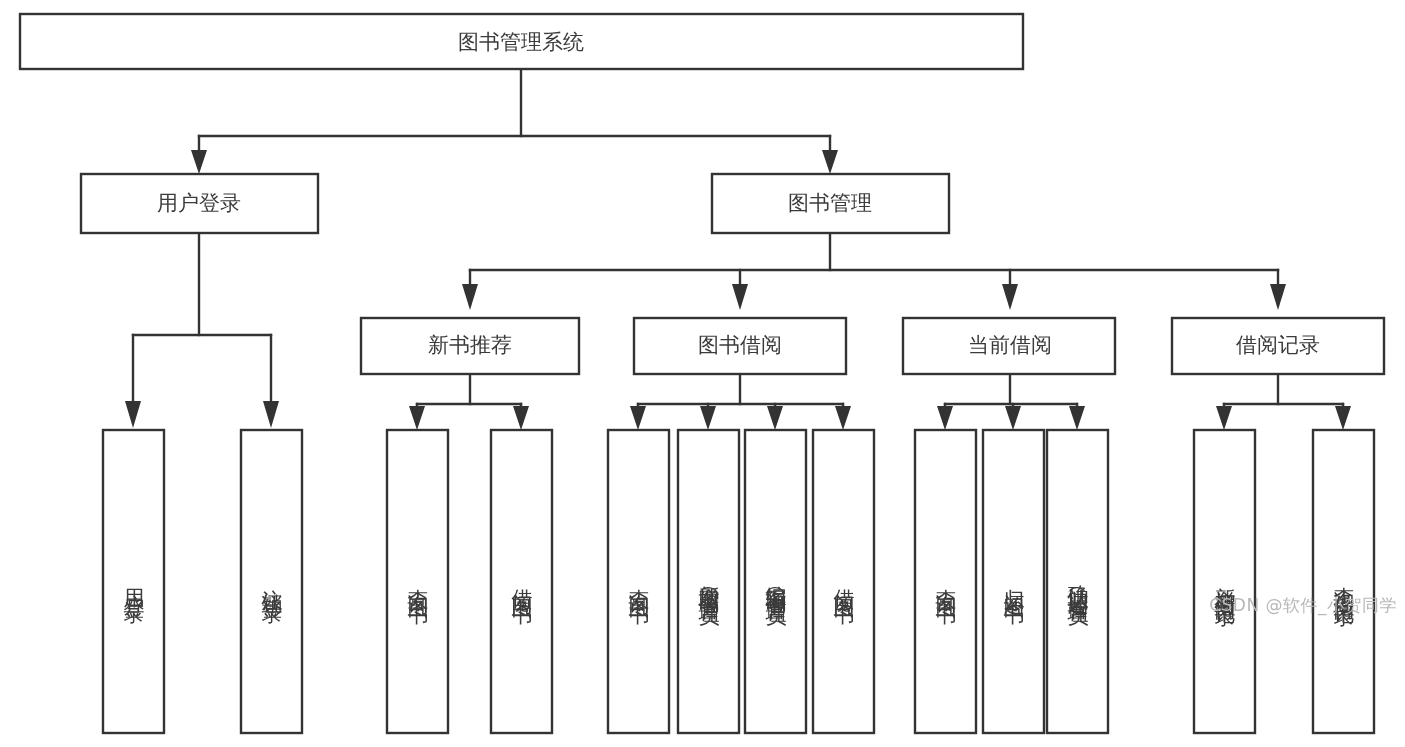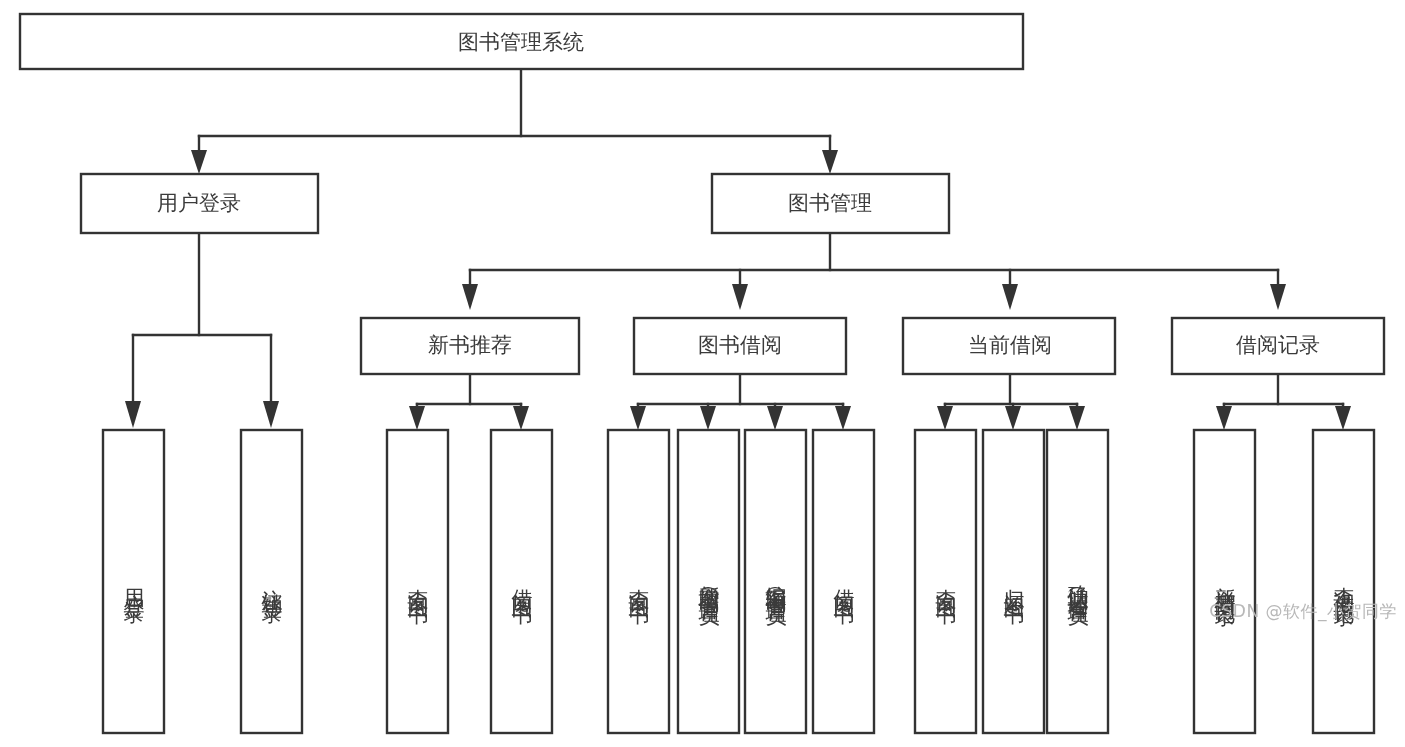--- a/index.html
+++ b/index.html
@@ -61,21 +61,21 @@
     white-space: nowrap;
     display: flex;
     align-items: center;
     justify-content: center;
     pointer-events: none;
     text-align: center;
   }
   .watermark {
     position: absolute;
     right: 8px;
-    bottom: 10px;
+    bottom: 16px;
     font-family: "DejaVu Sans", "Liberation Sans", sans-serif;
     font-size: 17px;
     color: #b8b8b8;
     letter-spacing: 0.5px;
     white-space: nowrap;
   }
 </style>
 </head>
 <body>
 

